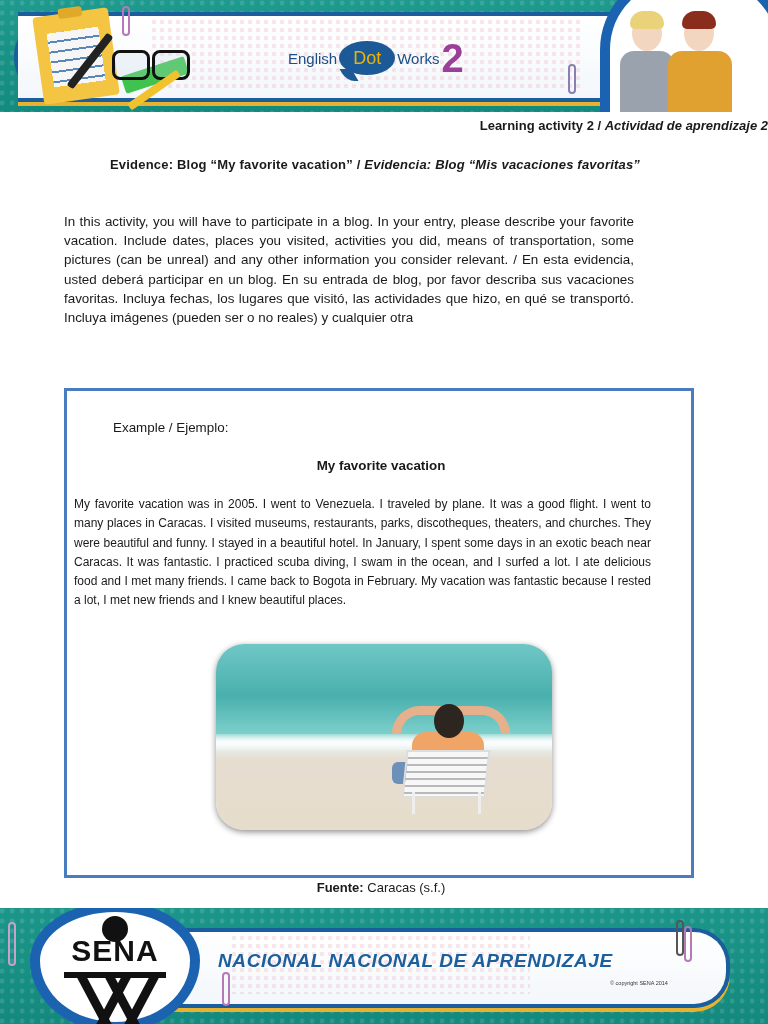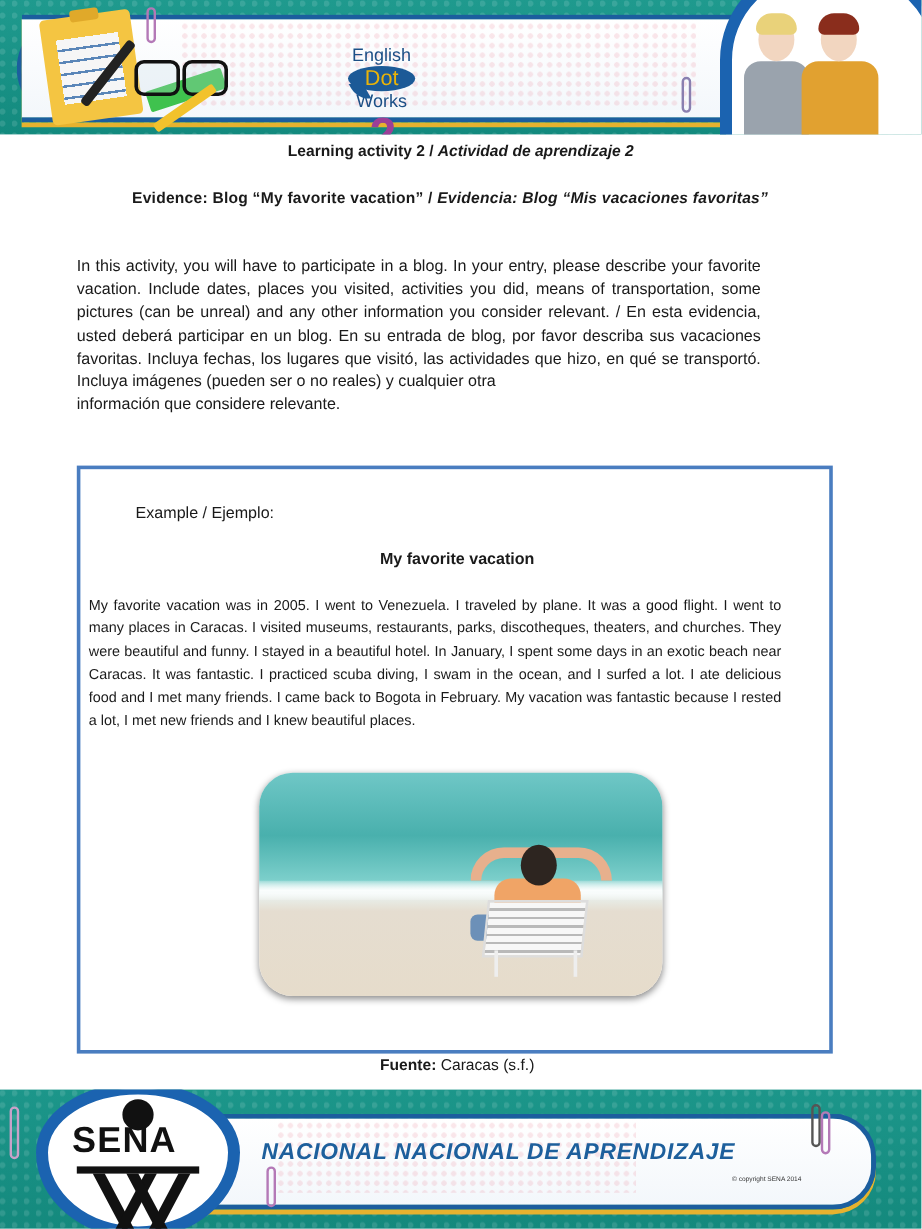--- a/index.html
+++ b/index.html
@@ -57,21 +57,21 @@
     .glasses .lens {
       position: absolute; top: 0; width: 32px; height: 24px; border: 3px solid #111; border-radius: 8px; background: rgba(200,220,230,0.25);
     }
     .ruler {
       position: absolute; left: 122px; top: 66px; width: 66px; height: 18px; background: #3fc24e; transform: rotate(-18deg); border-radius: 2px;
     }
     .pencil {
       position: absolute; left: 150px; top: 60px; width: 8px; height: 60px; background: #f2c22c; transform: rotate(55deg); border-radius: 2px;
     }
     .logo {
-      position: absolute; left: 288px; top: 38px; height: 40px; display: flex; align-items: center; flex-direction: column;
+      position: absolute; left: 288px; top: 38px; height: 40px; display: flex; align-items: center;
     }
     .logo .word { font-size: 15px; color: #1c4f86; font-family: "Liberation Sans", sans-serif; }
     .logo .bubble {
       display: inline-flex; align-items: center; justify-content: center;
       width: 56px; height: 34px; margin: 0 2px; border-radius: 50%;
       background: #1c5a97; color: #eab308; font-size: 18px; position: relative;
     }
     .logo .bubble::after {
       content: ""; position: absolute; left: 4px; bottom: -6px; width: 12px; height: 12px;
       background: #1c5a97; transform: skewX(30deg); border-radius: 0 0 0 8px;
@@ -88,21 +88,21 @@
       position: absolute; left: 12px; top: -2px; width: 30px; height: 36px; border-radius: 50%; background: #f2d6c0;
     }
     .char .hair {
       position: absolute; left: 10px; top: -6px; width: 34px; height: 18px; border-radius: 16px 16px 6px 6px;
     }
     .char .body {
       position: absolute; left: 0; top: 34px; width: 54px; height: 62px; border-radius: 14px 14px 0 0;
     }
     
     .title {
-      position: absolute; left: 0; top: 118px; width: 768px; text-align: center;
+      position: absolute; left: 0; top: 118px; width: 768px; text-align: right;
       font-size: 13px; font-weight: bold;
     }
     .evidence {
       position: absolute; left: 110px; top: 156px; width: 550px;
       font-size: 13px; font-weight: bold; line-height: 17px; text-align: justify;
       letter-spacing: 0.2px;
     }
     .intro {
       position: absolute; left: 64px; top: 212px; width: 570px;
       font-size: 13.4px; line-height: 19.2px; text-align: justify;
@@ -179,21 +179,21 @@
       background: #fff; border: 10px solid #1b63b0; border-radius: 50% 50% 50% 50% / 45% 45% 55% 55%;
       box-sizing: border-box;
     }
     .sena-logo {
       position: absolute; left: 60px; top: 914px; width: 110px; height: 104px;
     }
     .sena-logo .dot {
       position: absolute; left: 42px; top: 2px; width: 26px; height: 26px; border-radius: 50%; background: #111;
     }
     .sena-logo .text {
-      position: absolute; left: 0; top: 20px; width: 110px; text-align: left;
+      position: absolute; left: 0; top: 20px; width: 110px; text-align: center;
       font-size: 30px; font-weight: bold; color: #111; letter-spacing: 1px;
     }
     .sena-logo .bar {
       position: absolute; left: 4px; top: 58px; width: 102px; height: 6px; background: #111;
     }
     .sena-logo .leg {
       position: absolute; top: 64px; width: 10px; height: 48px; background: #111;
     }
     .servicio {
       position: absolute; left: 218px; top: 950px; font-size: 19px; font-weight: bold; font-style: italic;
@@ -251,21 +251,20 @@
 <div class="title">
   <span>Learning activity 2</span><span> / </span><i>Actividad de aprendizaje 2</i>
 </div>
 
 <div class="evidence">
   <span>Evidence: Blog “My favorite vacation”</span><span> / </span><i>Evidencia: Blog “Mis vacaciones favoritas”</i>
 </div>
 
 <div class="intro">
   <span>In this activity, you will have to participate in a blog. In your entry, please describe your favorite vacation. Include dates, places you visited, activities you did, means of transportation, some pictures (can be unreal) and any other information you consider relevant. / </span><span class="es">En esta evidencia, usted deberá participar en un blog. En su entrada de blog, por favor describa sus vacaciones favoritas. Incluya fechas, los lugares que visitó, las actividades que hizo, en qué se transportó.  Incluya  imágenes  (pueden ser  o  no  reales)  y  cualquier  otra</span>
-  <span class="es tail">información que considere relevante.</span>
 </div>
 
 <div class="example-box"></div>
 <div class="ex-label">Example / Ejemplo:</div>
 <div class="ex-title">My favorite vacation</div>
 <div class="ex-body">My favorite vacation was in 2005. I went to Venezuela. I traveled by plane. It was a good flight. I went to many places in Caracas. I visited museums, restaurants, parks, discotheques, theaters, and churches. They were beautiful and funny. I stayed in a beautiful hotel. In January, I spent some days in an exotic beach near Caracas. It was fantastic. I practiced scuba diving, I swam in the ocean, and I surfed a lot. I ate delicious food and I met many friends. I came back to Bogota in February. My vacation was fantastic because I rested a lot, I met new friends and I knew beautiful places.</div>
 
 <div class="photo" title="Man relaxing in a beach chair facing the ocean">
   <div class="foam"></div>
   <div class="man-shirt"></div>

